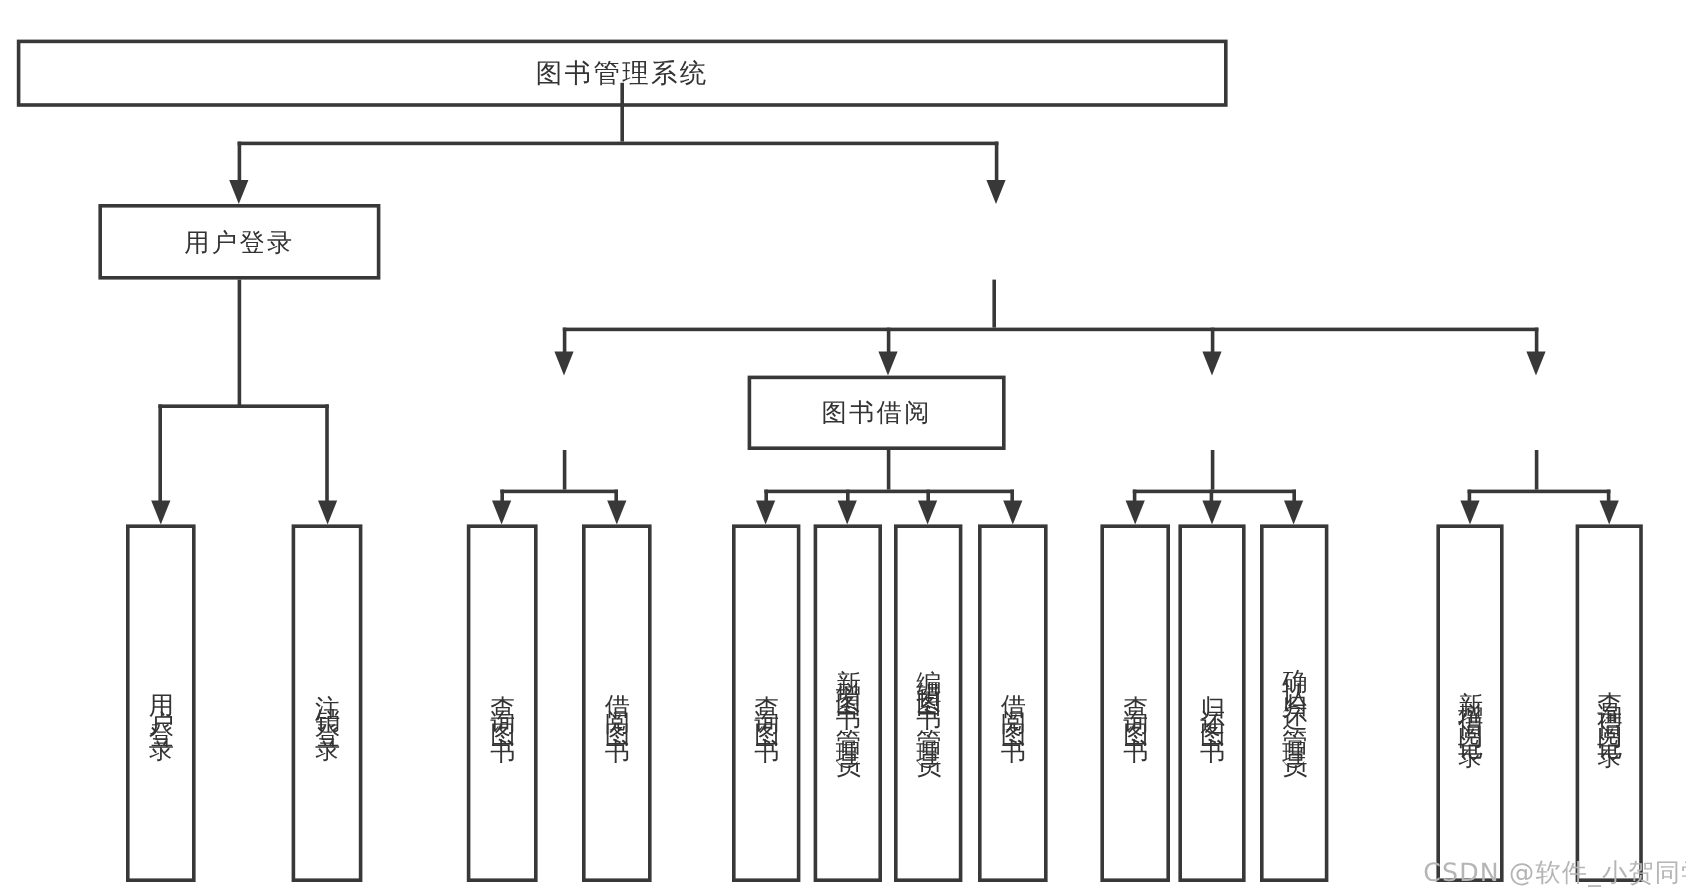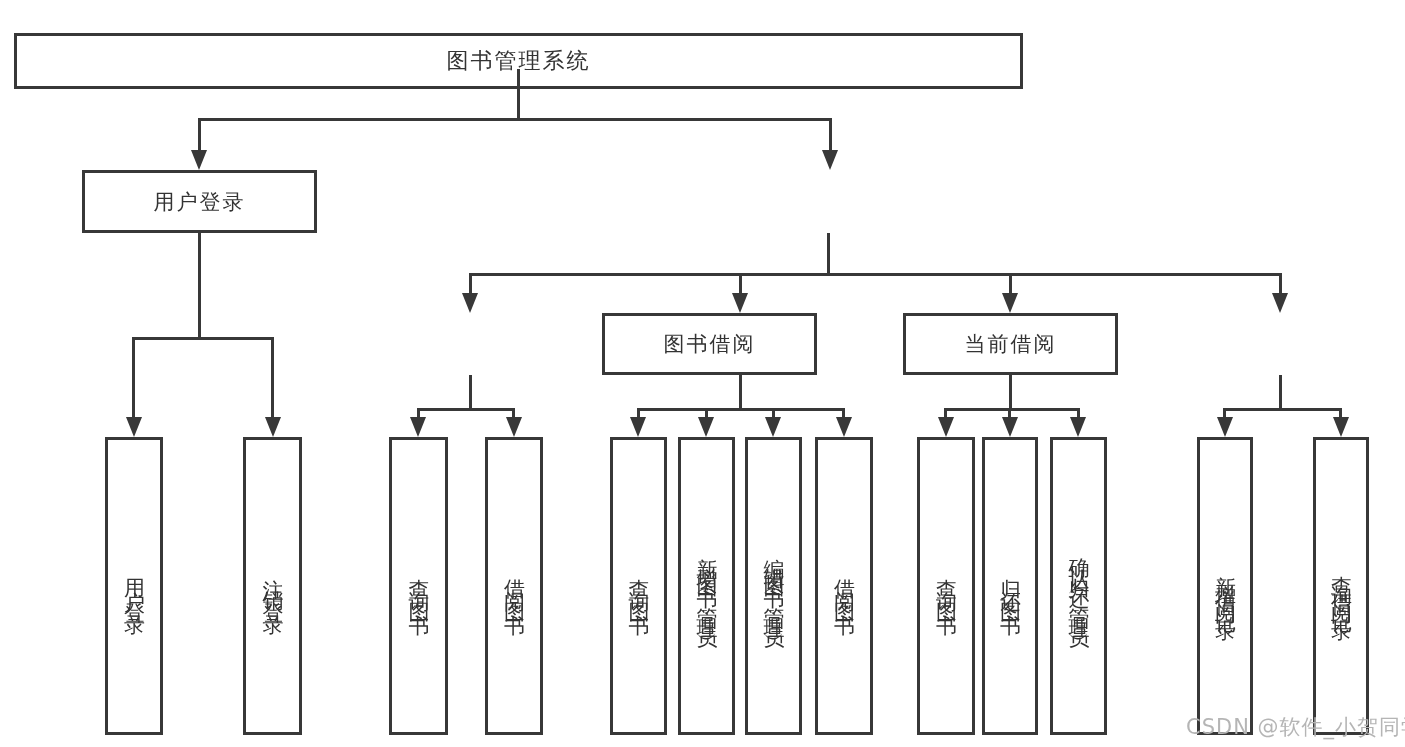--- a/index.html
+++ b/index.html
@@ -58,25 +58,22 @@
   <div class="hl" style="left:469px;top:273px;width:813px;"></div>
   <div class="vl" style="left:469px;top:273px;height:22px;"></div>
   <div class="vl" style="left:739px;top:273px;height:22px;"></div>
   <div class="vl" style="left:1009px;top:273px;height:22px;"></div>
   <div class="vl" style="left:1279px;top:273px;height:22px;"></div>
   <div class="arr" style="left:462px;top:293px;"></div>
   <div class="arr" style="left:732px;top:293px;"></div>
   <div class="arr" style="left:1002px;top:293px;"></div>
   <div class="arr" style="left:1272px;top:293px;"></div>
 
-  <div class="box" style="left:602px;top:313px;width:215px;height:62px;">
+  <div class="box" style="left:623px;top:313px;width:215px;height:62px;">
     <span>图书借阅</span>
-  </div>
-  <div class="box" style="left:903px;top:313px;width:215px;height:62px;">
-    <span>当前借阅</span>
   </div>
 
   <div class="vl" style="left:469px;top:375px;height:33px;"></div>
   <div class="hl" style="left:417px;top:408px;width:98px;"></div>
   <div class="vl" style="left:417px;top:408px;height:11px;"></div>
   <div class="vl" style="left:512px;top:408px;height:11px;"></div>
   <div class="arr" style="left:410px;top:417px;"></div>
   <div class="arr" style="left:506px;top:417px;"></div>
 
   <div class="vl" style="left:739px;top:375px;height:33px;"></div>

